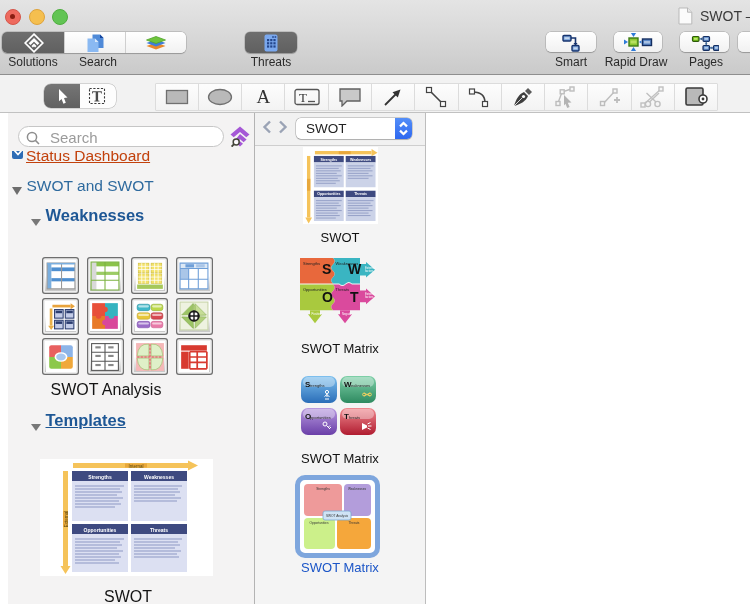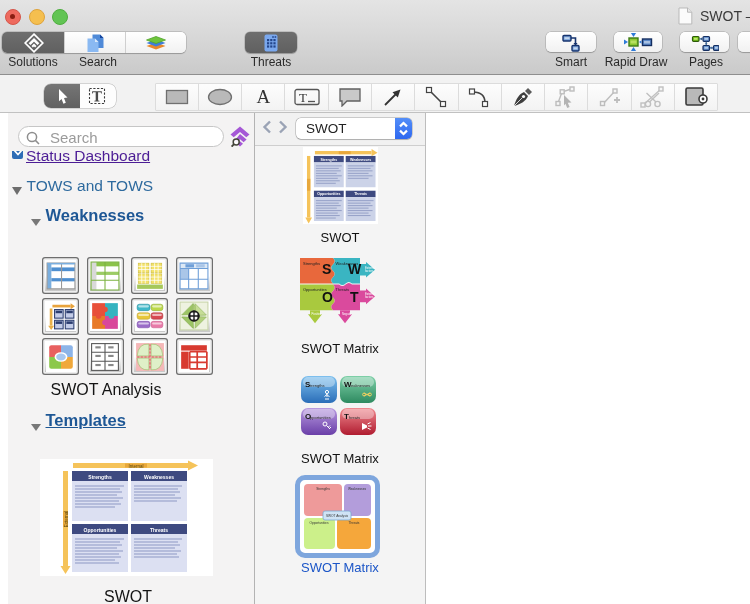--- a/index.html
+++ b/index.html
@@ -299,24 +299,24 @@
         </g>
         <circle cx="7.2" cy="17" r="3" fill="#fff" fill-opacity="0.9" stroke="#44443a" stroke-width="1.5"></circle>
         <path d="M5 19.2 L2.6 21.6" stroke="#44443a" stroke-width="1.9"></path>
       </svg>
 
       <div class="abs" style="left:0;top:38px;width:246px;height:13.5px;overflow:hidden;">
         <div class="abs" style="left:4px;top:-4px;width:11px;height:12px;background:#2d6cb5;border-radius:2px;"></div>
         <svg class="abs" style="left:5.5px;top:-1px;" width="8" height="6" viewBox="0 0 8 6">
           <path d="M0.5 0.5 L4 4.5 L7.5 0.5" fill="none" stroke="#fff" stroke-width="1.6"></path>
         </svg>
-        <div class="abs" style="left:18px;top:-4.5px;font-size:15.5px;color:#4c1d95;text-decoration:underline;">Status Dashboard</div>
+        <div class="abs" style="left:18px;top:-4.5px;font-size:15.5px;color:#c2410c;text-decoration:underline;">Status Dashboard</div>
       </div>
       <div class="abs" style="left:4px;top:68px;"><span class="tri"></span></div>
-      <div class="abs" style="left:18.5px;top:64px;font-size:15.5px;color:#2e6a9e;">TOWS and TOWS</div>
+      <div class="abs" style="left:18.5px;top:64px;font-size:15.5px;color:#2e6a9e;">SWOT and SWOT</div>
       <div class="abs" style="left:23px;top:98.5px;"><span class="tri" style="border-top-color:#787878;border-left-width:5px;border-right-width:5px;border-top-width:7.5px;"></span></div>
       <div class="abs" style="left:37.5px;top:93px;font-size:16.5px;font-weight:bold;color:#1e5795;">Weaknesses</div>
 
       <div class="gridicon" style="left:34px;top:144px;">
         <svg width="28" height="28" viewBox="0 0 28 28">
         <rect x="1" y="2" width="26" height="24" fill="#fff"></rect>
         <rect x="1" y="2" width="4" height="24" fill="#7aaede"></rect>
         <rect x="5" y="6" width="22" height="3.5" fill="#4f8fd0"></rect>
         <rect x="5" y="16" width="22" height="3" fill="#4f8fd0"></rect>
         <path d="M14.5 2 v24 M1 2 h26 v24 h-26 z" stroke="#9a9a9a" fill="none"></path>

